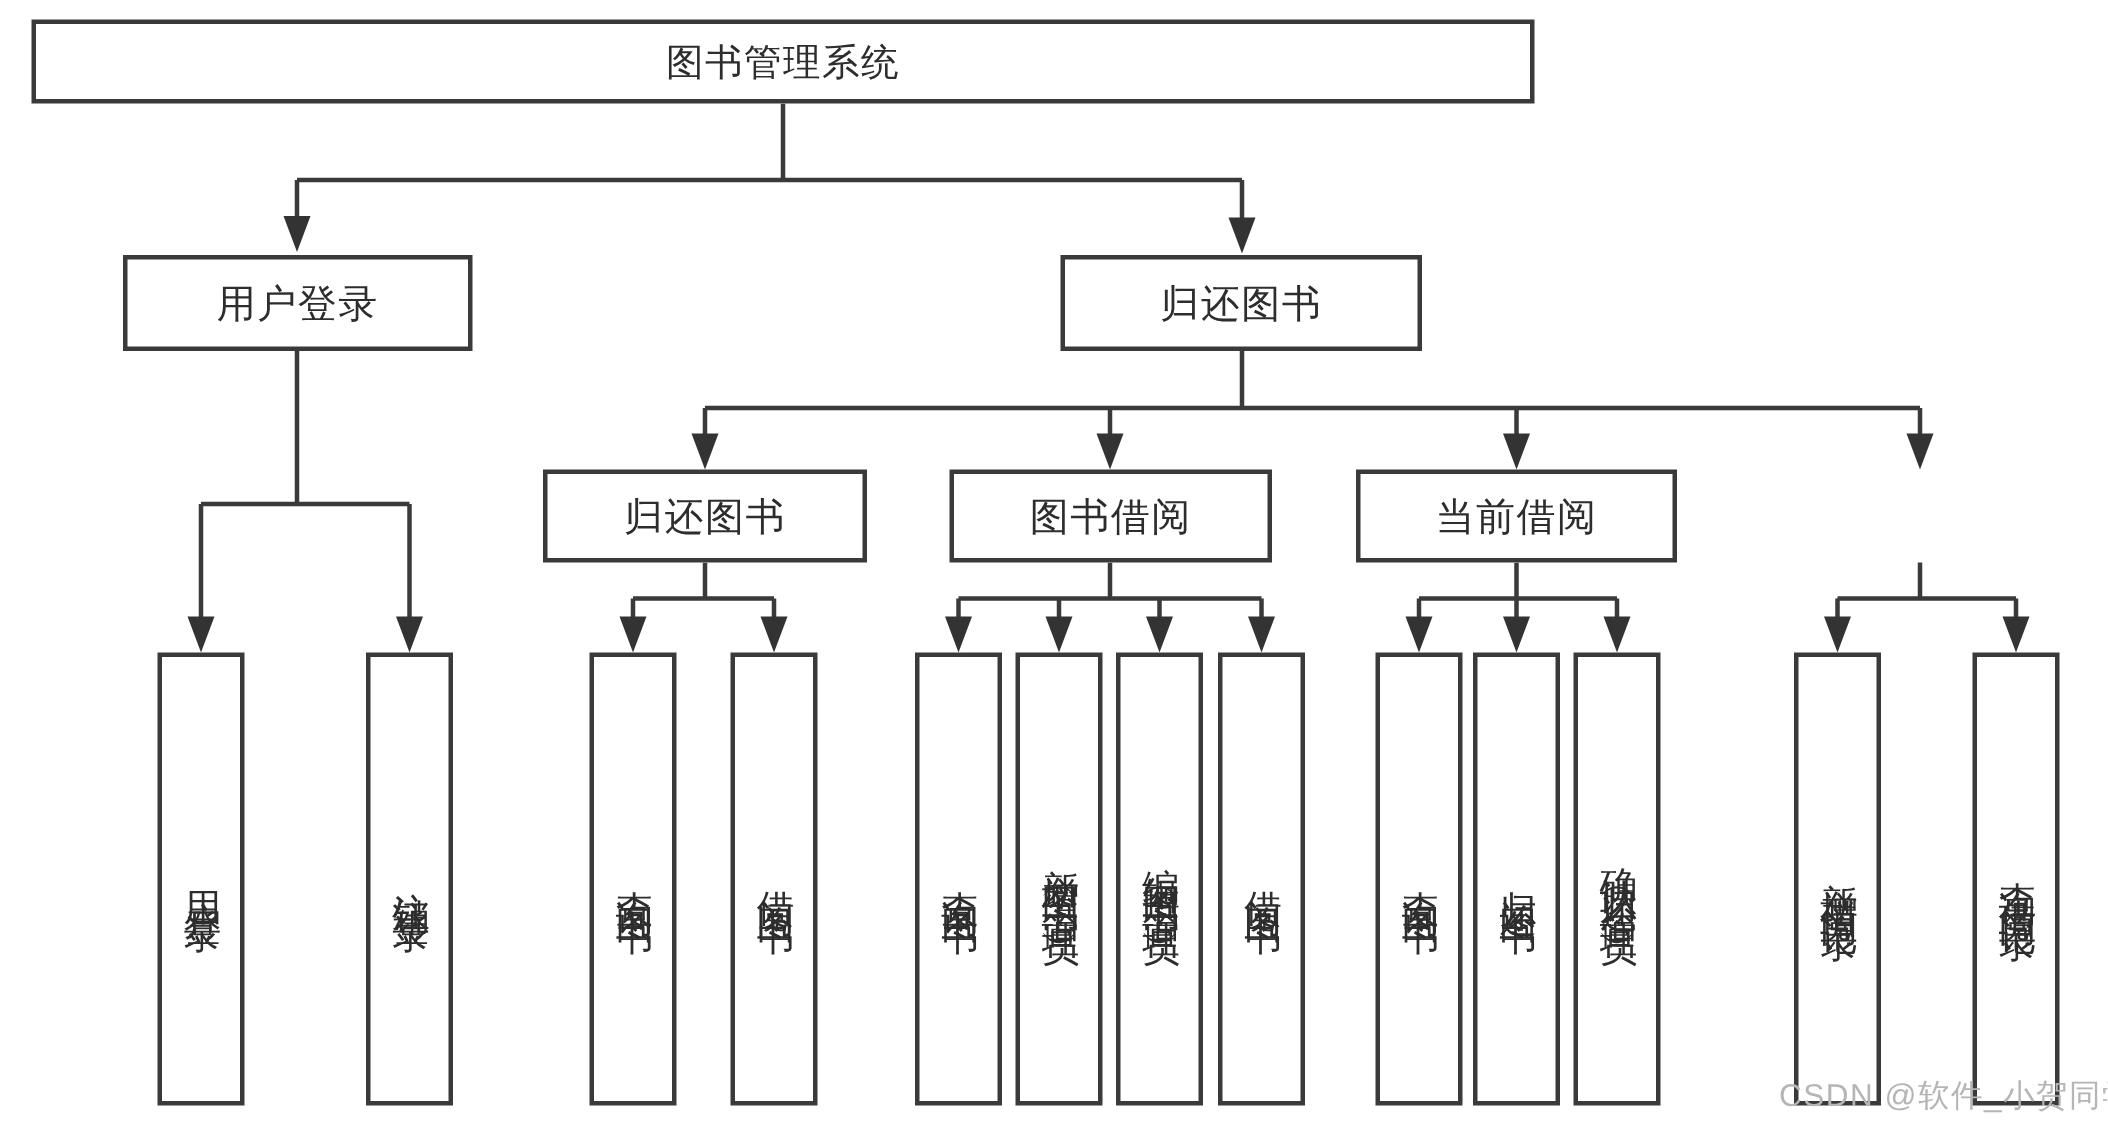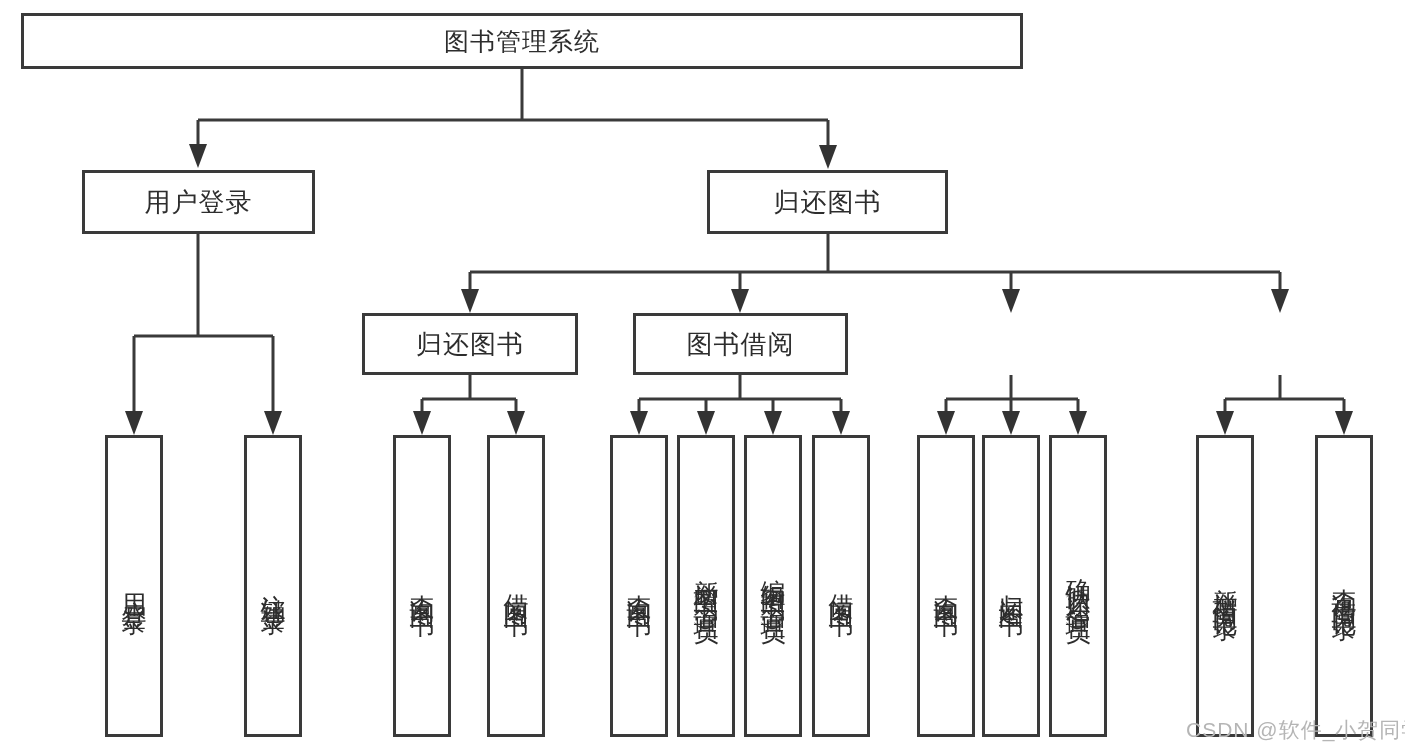--- a/index.html
+++ b/index.html
@@ -124,20 +124,23 @@
   <div class="box" style="left:707px; top:170px; width:241px; height:64px;">
     <span class="hlabel">归还图书</span>
   </div>
 
   <div class="box" style="left:362px; top:313px; width:216px; height:62px;">
     <span class="hlabel">归还图书</span>
   </div>
   <div class="box" style="left:633px; top:313px; width:215px; height:62px;">
     <span class="hlabel">图书借阅</span>
   </div>
+  <div class="box" style="left:904px; top:313px; width:214px; height:62px;">
+    <span class="hlabel">当前借阅</span>
+  </div>
 
   <div class="leaf" style="left:105px;">
     <span class="vtext">用户登录</span>
   </div>
   <div class="leaf" style="left:244px;">
     <span class="vtext">注销登录</span>
   </div>
 
   <div class="leaf" style="left:393px;">
     <span class="vtext">查询图书</span>

